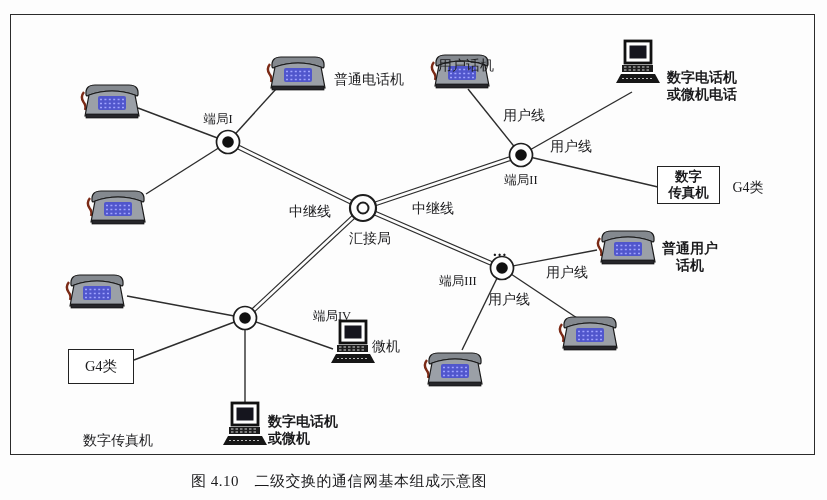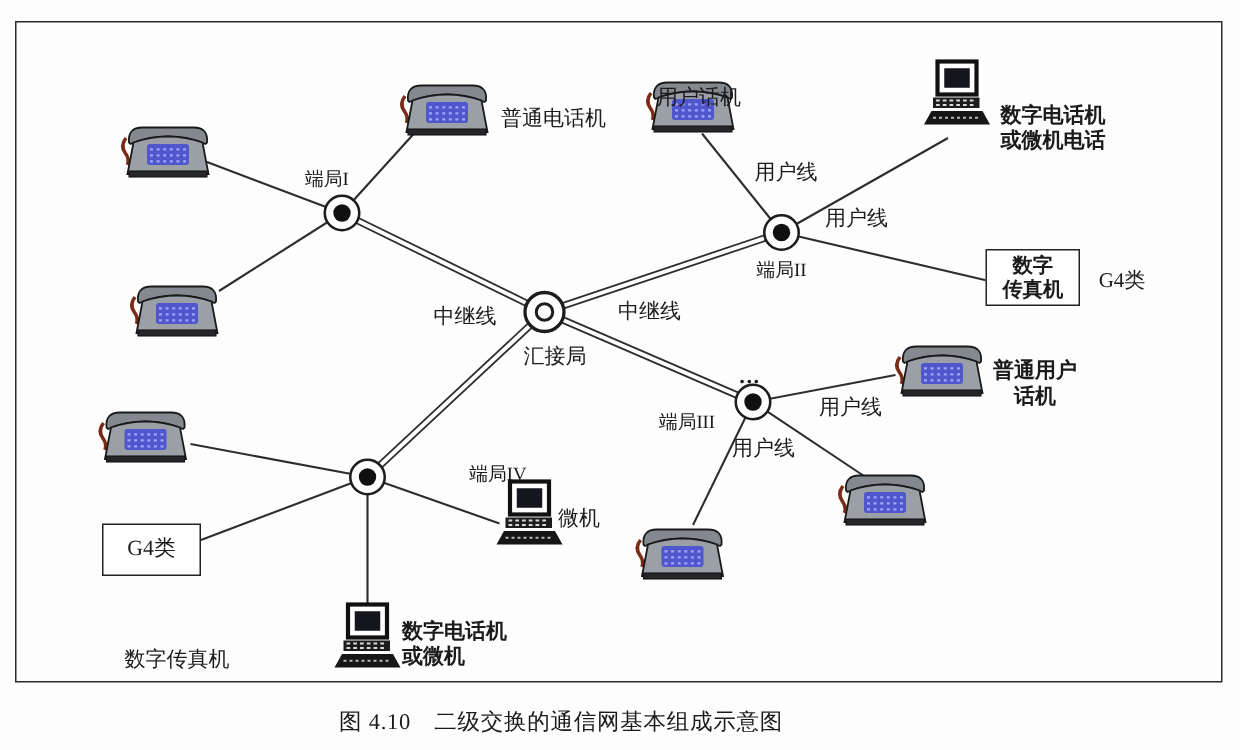--- a/index.html
+++ b/index.html
@@ -18,21 +18,21 @@
   .lbl.small { font-size:12.5px; }
   .lbl.bold-dots { font-weight:700; font-size:15px; letter-spacing:1px; }
   .faxbox {
     position:absolute; box-sizing:border-box; border:1.5px solid #222; background:#fff;
     display:flex; flex-direction:column; align-items:center; justify-content:center;
     font-size:13.5px; line-height:17px; text-align:left;
   }
   .two-line { line-height:16.5px; white-space:nowrap;font-weight:bold; }
   .caption {
     position:absolute; left:0; top:472px; width:678px; text-align:center;
-    font-size:15px; color:#1a1a1c; letter-spacing:0.5px;padding-left:35px;
+    font-size:15px; color:#1a1a1c; letter-spacing:0.5px;
   }
 </style>
 </head>
 <body>
 
 <div class="figure">
 
   <div class="frame"></div>
 
   <svg class="net" width="827" height="500" viewBox="0 0 827 500">

